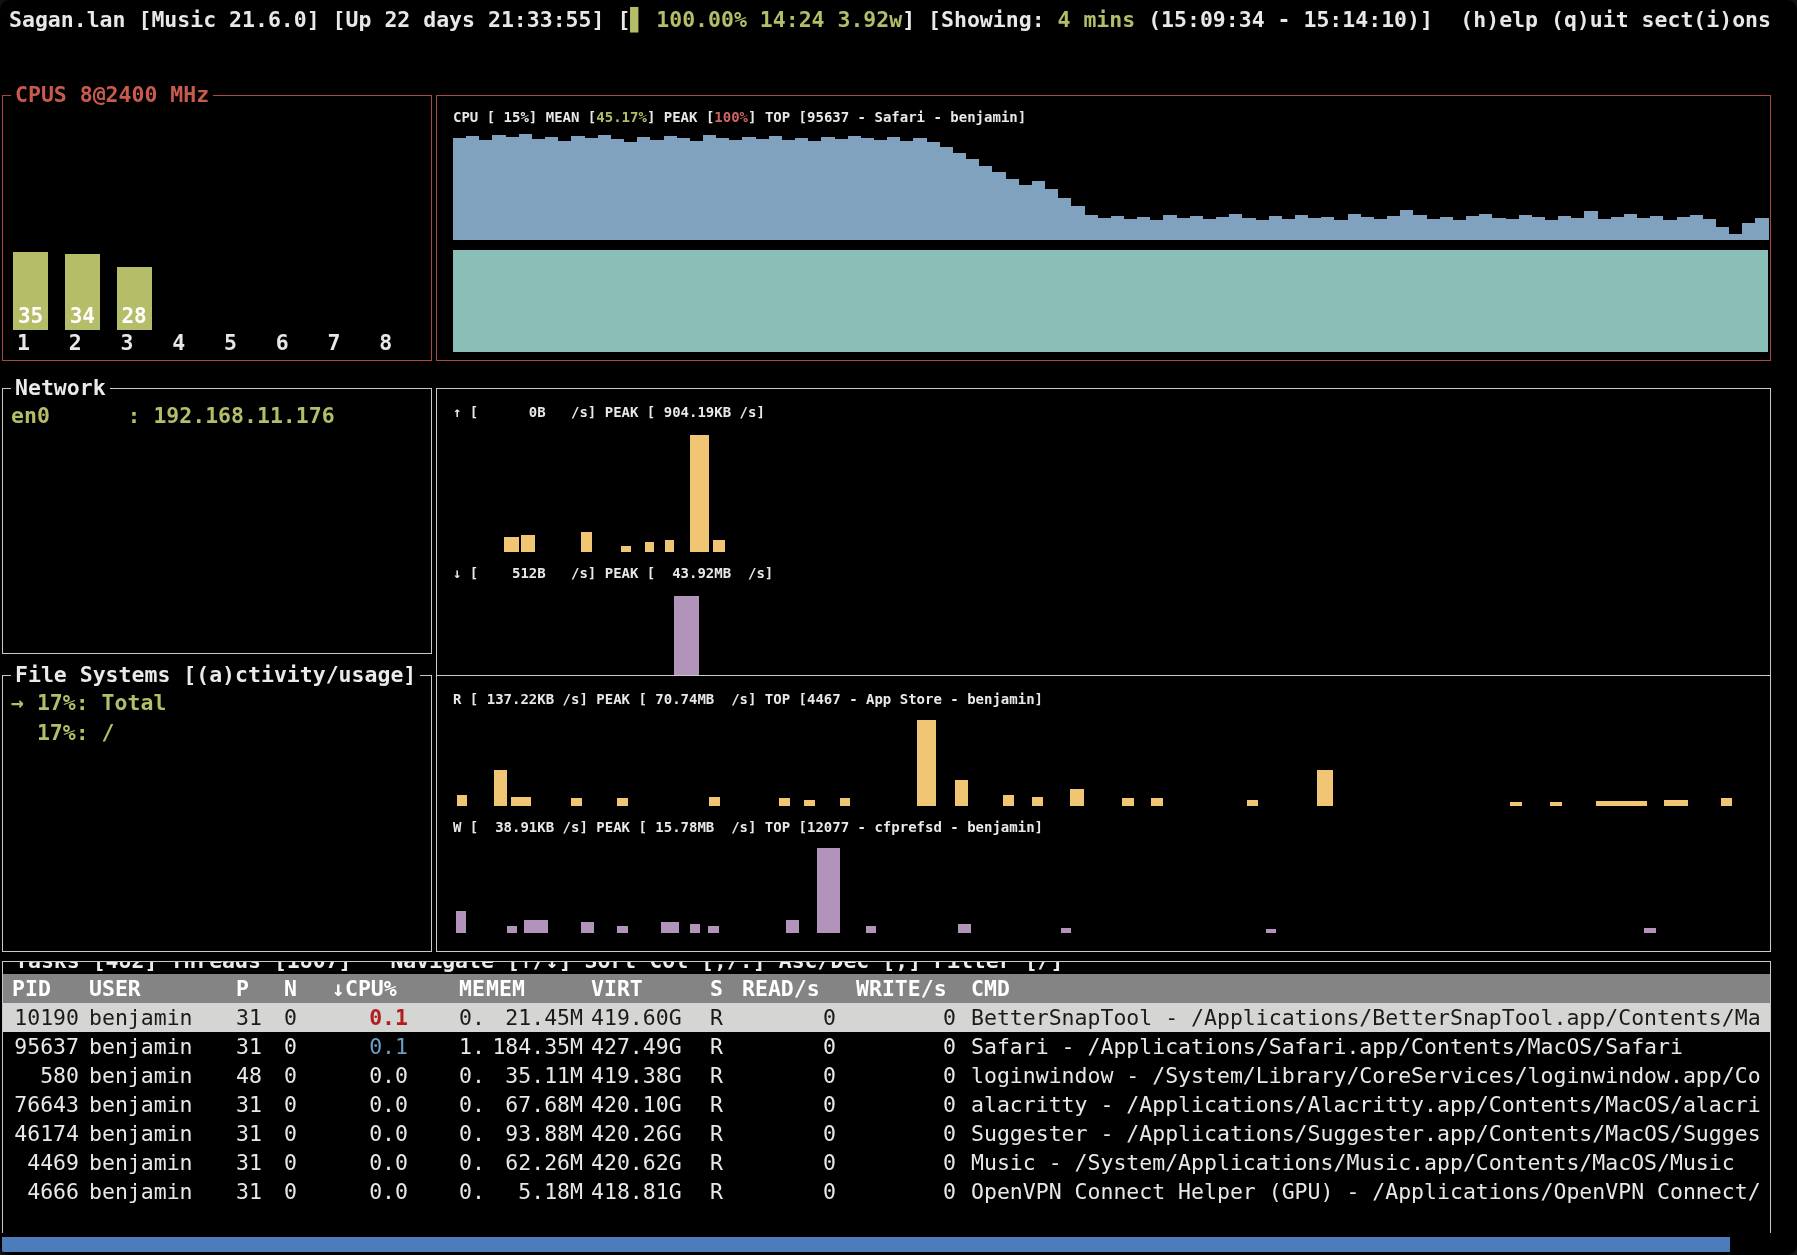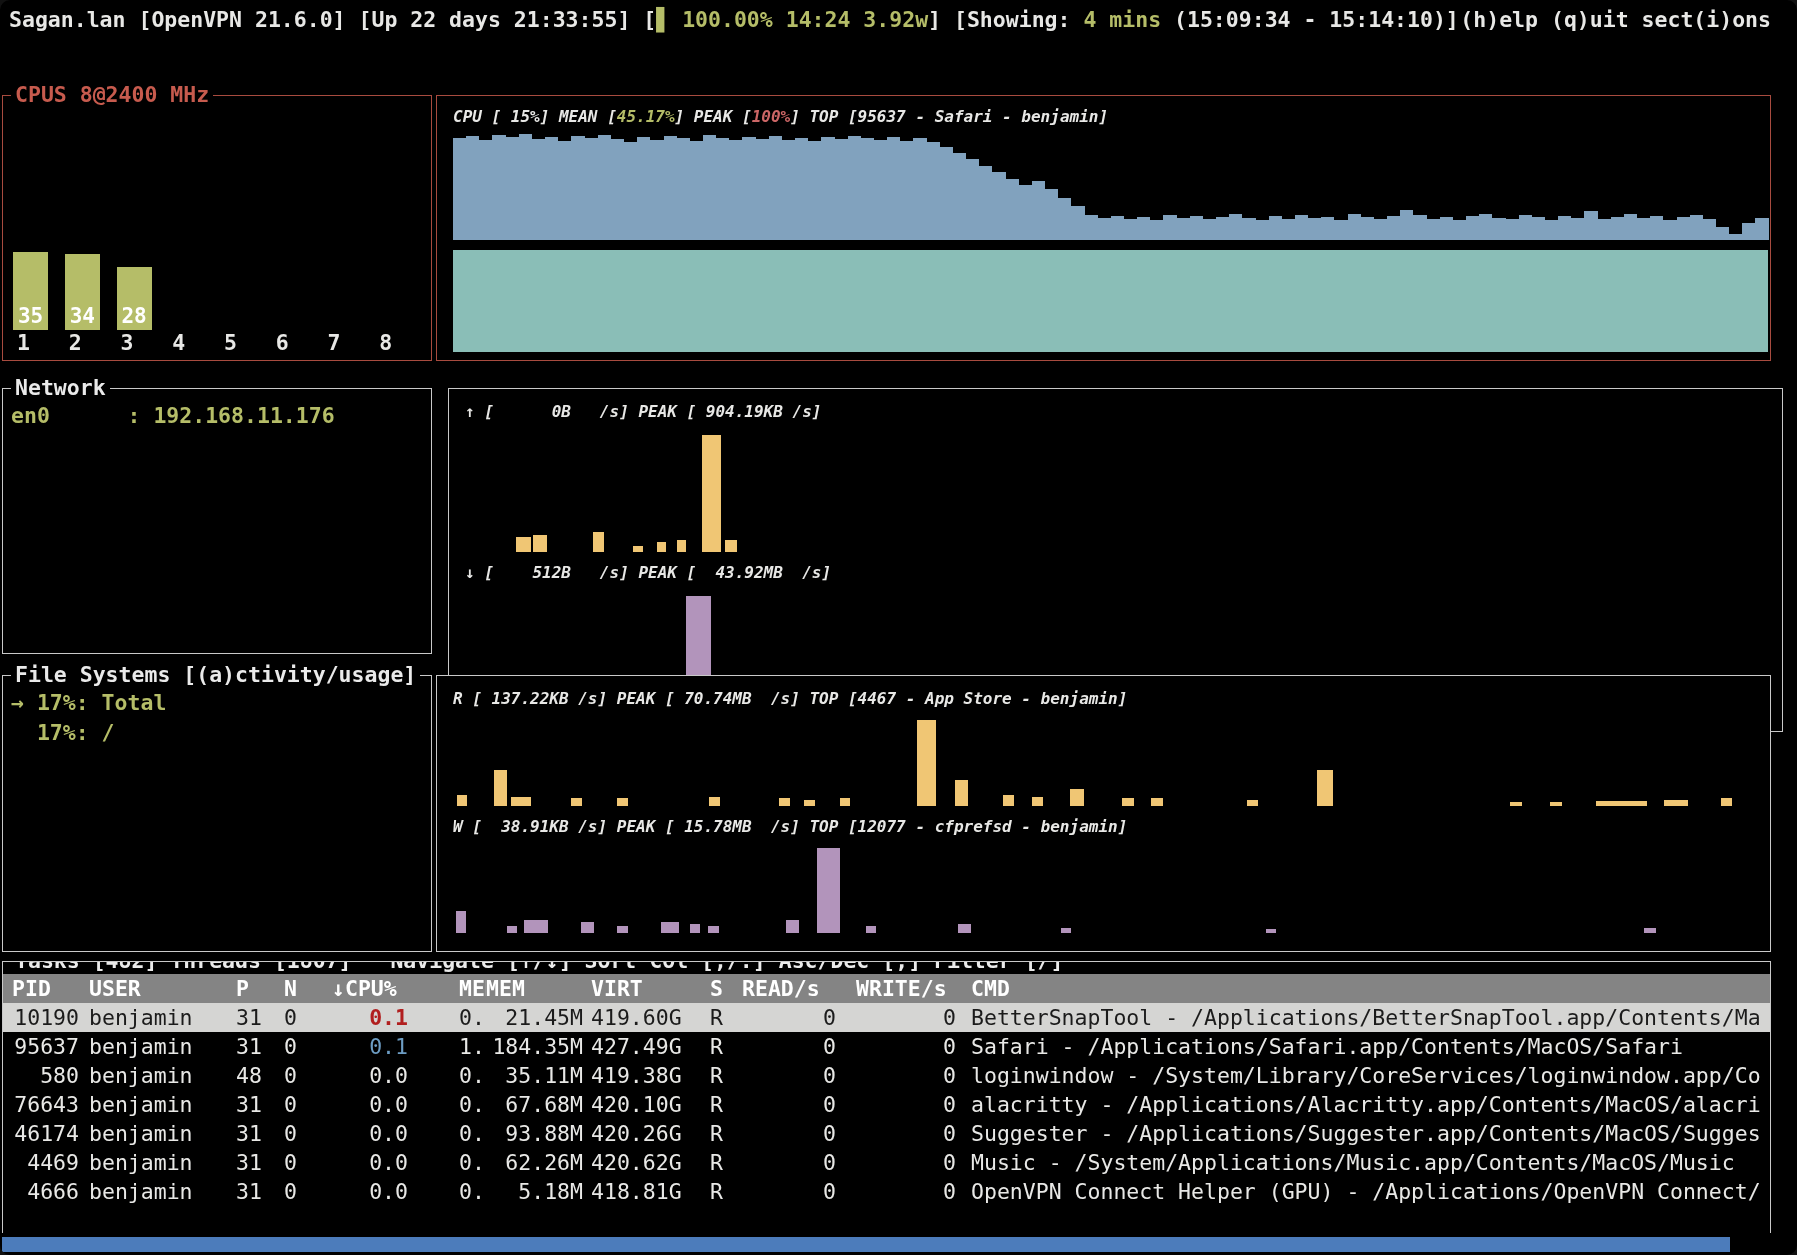--- a/index.html
+++ b/index.html
@@ -29,39 +29,39 @@
   
   .panel { position: absolute; border: 1px solid #c9c9c9; background: #000; }
   .panel.red-b { border-color: #a84b3f; }
   .panel-title { position: absolute; top: -14px; left: 8px; background: #000; padding: 0 4px;
                  color: #eaeaea; font-weight: bold; font-size: 21.5px; line-height: 26px; white-space: pre; }
   .red-t { color: #c75b4e; }
 
   .cpu-left  { left: 2px;   top: 95px;  width: 430px;  height: 266px; display:flex; flex-direction:column; padding: 10px 6px 2px 8px; }
   .cpu-right { left: 436px; top: 95px;  width: 1335px; height: 266px; display:flex; flex-direction:column; padding: 6px 2px 8px 16px; overflow:hidden; }
   .net-left  { left: 2px;   top: 388px; width: 430px;  height: 266px; padding: 12px 8px; }
-  .net-right { left: 436px; top: 388px; width: 1335px; height: 344px; display:flex; flex-direction:column; padding: 8px 2px 12px 16px; overflow:hidden;margin-left:12px; }
+  .net-right { left: 436px; top: 388px; width: 1335px; height: 344px; display:flex; flex-direction:column; padding: 8px 2px 12px 16px; overflow:hidden; }
   .fs-left   { left: 2px;   top: 675px; width: 430px;  height: 277px; padding: 12px 8px; text-decoration: underline; }
   .fs-right  { left: 436px; top: 675px; width: 1335px; height: 277px; display:flex; flex-direction:column; padding: 8px 2px 12px 16px; overflow:hidden; }
   .tasks     { left: 2px;   top: 961px; width: 1769px; height: 272px; border-bottom: none; padding-top: 12px; overflow:hidden; }
 
   .bottombar { position: absolute; left: 2px; top: 1237px; width: 1728px; height: 15px; background: #4c7cbb; }
 
   
   .core-area { flex: 1; display: flex; align-items: flex-end; }
   .core-slot { width: 12.5%; height: 100%; position: relative; }
   .core-bar  { position: absolute; bottom: 0; left: 2px; width: 68%; background: #b5bd68; }
   .core-val  { position: absolute; bottom: 0; left: 2px; width: 68%; text-align: center;
                color: #fff; font-weight: bold; font-size: 21px; line-height: 27px; }
   .core-axis { height: 28px; display: flex; }
   .core-axis div { width: 12.5%; padding-left: 6px; color: #e8e8e6; font-size: 21.5px; font-weight: bold; }
 
   
-  .chart-line { height: 30px; line-height: 30px; color: #e8e8e6; font-size: 16px;
-                font-weight: bold; white-space: pre; flex: none; font-style: italic; }
+  .chart-line { height: 30px; line-height: 30px; color: #e8e8e6; font-size: 14px;
+                font-weight: bold; white-space: pre; flex: none; }
   .term-line  { color: #b5bd68; font-size: 21.5px; font-weight: bold; line-height: 30px; white-space: pre; }
 
   
   .areachart { flex: 1; display: flex; align-items: flex-end; margin: 2px 0 4px 0; }
   .areachart div { flex: 1; background: #81a2be; }
   .memwrap { flex: 1; position: relative; margin-top: 2px; }
   .memfill { position: absolute; left: 0; right: 0; bottom: 0; background: #8abeb7; }
   .barchart { flex: 1; position: relative; margin: 2px 0 6px 0; }
   .barchart i { position: absolute; bottom: 0; display: block; }
   .barchart.yellow i { background: #f0c674; }
@@ -86,21 +86,21 @@
   .cpu-blue { color: #6d9dc4; }
 </style>
 </head>
 <body>
 
 <div class="window">
 
 
   <div class="statusline">
     <span>Sagan.lan</span>
-      <span> [OpenVPN 21.6.0]</span>
+      <span> [Music 21.6.0]</span>
       <span> [Up 22 days 21:33:55] [</span>
       <span class="fg-green">▋</span>
       <span class="fg-green"> 100.00% 14:24 3.92w</span>
       <span>] [Showing: </span>
       <span class="fg-green">4 mins</span>
       <span> (15:09:34 - 15:14:10)]</span>
     <span class="ml-auto">(h)elp (q)uit sect(i)ons</span>
   </div>
 
   <section class="panel red-b cpu-left">

